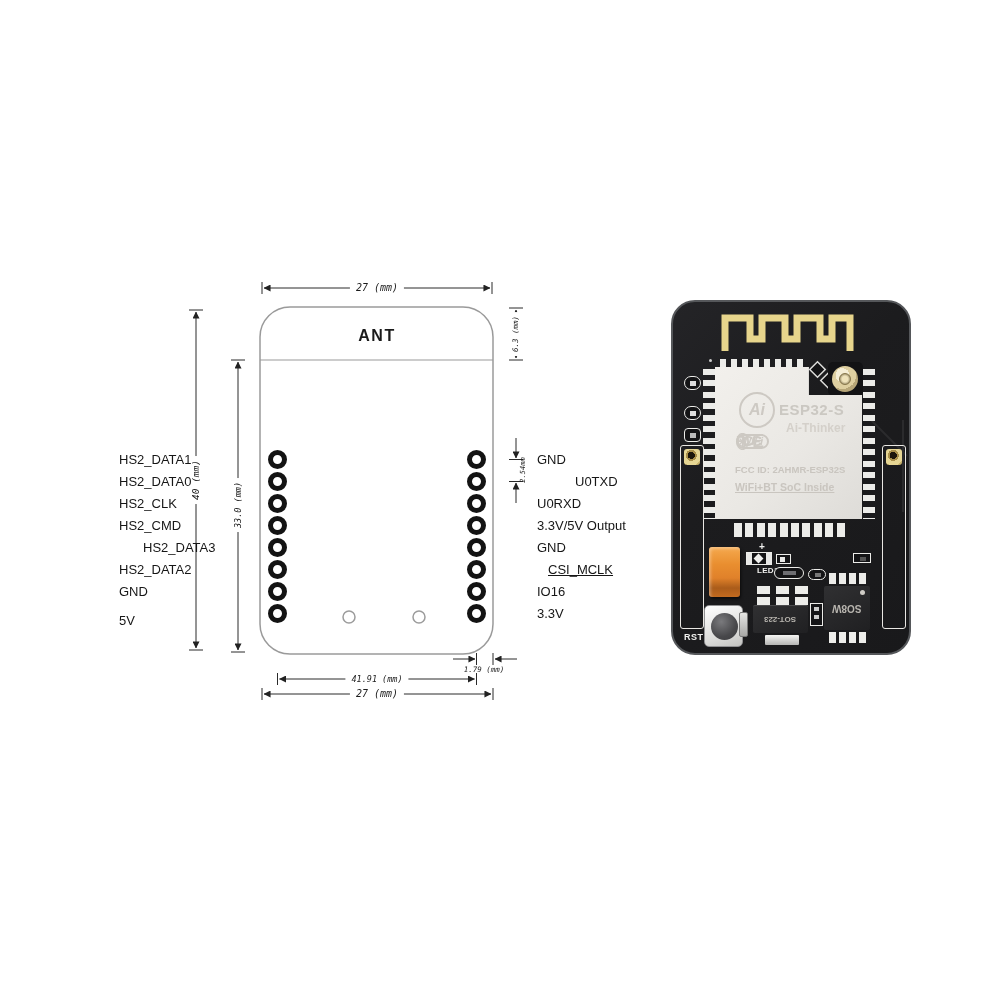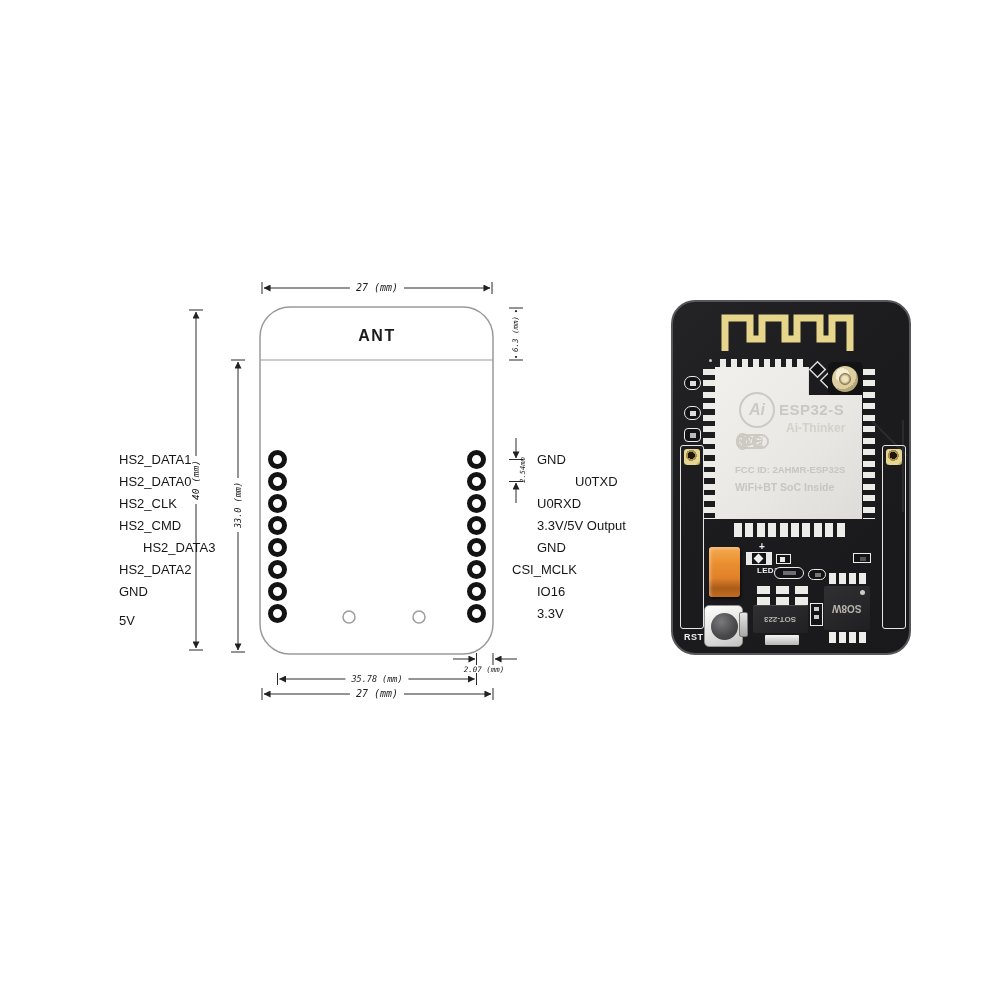--- a/index.html
+++ b/index.html
@@ -131,39 +131,39 @@
         <circle cx="419" cy="617" r="6"></circle>
     </g>
   </svg>
 
   <div class="ant" style="left:377px;top:327px;">ANT</div>
   <div class="dim hbg" style="left:377px;top:283px;font-size:10px;">27 (mm)</div>
   <div class="dim v vbg" style="left:196px;top:480px;font-size:9.5px;">40 (mm)</div>
   <div class="dim v vbg" style="left:238px;top:505px;font-size:8.5px;">33.0 (mm)</div>
   <div class="dim v vbg" style="left:516px;top:334px;font-size:7.5px;">6.3 (mm)</div>
   <div class="dim v" style="left:523px;top:470px;font-size:7px;">2.54mm</div>
-  <div class="dim" style="left:484px;top:666px;font-size:7.5px;transform:translateX(-50%);">2.07 (mm)</div>
-  <div class="dim hbg" style="left:377px;top:675px;font-size:8.5px;">35.78 (mm)</div>
+  <div class="dim" style="left:484px;top:666px;font-size:7.5px;transform:translateX(-50%);">1.79 (mm)</div>
+  <div class="dim hbg" style="left:377px;top:675px;font-size:8.5px;">41.91 (mm)</div>
   <div class="dim hbg" style="left:377px;top:689px;font-size:10px;">27 (mm)</div>
 
   <div class="pinlabel" style="left:119px;top:452px;">HS2_DATA1</div>
   <div class="pinlabel" style="left:119px;top:474px;">HS2_DATA0</div>
   <div class="pinlabel" style="left:119px;top:496px;">HS2_CLK</div>
   <div class="pinlabel" style="left:119px;top:518px;">HS2_CMD</div>
   <div class="pinlabel" style="left:119px;top:540px;margin-left:24px;">HS2_DATA3</div>
   <div class="pinlabel" style="left:119px;top:562px;">HS2_DATA2</div>
   <div class="pinlabel" style="left:119px;top:584px;">GND</div>
   <div class="pinlabel" style="left:119px;top:606px;margin-top:7px;">5V</div>
 
   <div class="pinlabel" style="left:537px;top:452px;">GND</div>
   <div class="pinlabel" style="left:537px;top:474px;margin-left:38px;">U0TXD</div>
   <div class="pinlabel" style="left:537px;top:496px;">U0RXD</div>
   <div class="pinlabel" style="left:537px;top:518px;">3.3V/5V Output</div>
   <div class="pinlabel" style="left:537px;top:540px;">GND</div>
-  <div class="pinlabel" style="left:512px;top:562px;">CSI_MCLK</div>
+  <div class="pinlabel" style="left:548px;top:562px;text-decoration:underline;">CSI_MCLK</div>
   <div class="pinlabel" style="left:537px;top:584px;">IO16</div>
   <div class="pinlabel" style="left:537px;top:606px;">3.3V</div>
 
   <div id="board">
 
     <svg id="board-svg" width="236" height="351" viewBox="0 0 236 351">
 
       <path d="M196 116 L234 154 M230 118 V 210" stroke="#2b2b2d" stroke-width="2" fill="none"></path>
 
       <path d="M52 49 V16 H77 V37 H89 V16 H112 V37 H124 V16 H147 V37 H159 V16 H177 V49" fill="none" stroke="#e7d58c" stroke-width="7"></path>
@@ -194,21 +194,21 @@
     <div class="logos">
       <div class="wifi-badge">WiFi</div>
       <svg width="13" height="17" viewBox="0 0 13 17">
         <ellipse cx="6.5" cy="8.5" rx="5.8" ry="8" fill="none" stroke="#cdc9c3" stroke-width="1.3"></ellipse>
         <path d="M6.5 2.5 V14.5 M6.5 2.5 L9.5 5.5 L3.5 11.5 M6.5 14.5 L9.5 11.5 L3.5 5.5" fill="none" stroke="#cdc9c3" stroke-width="1.2"></path>
       </svg>
       <div style="font-weight:bold;font-size:14px;letter-spacing:-1.5px;color:#cdc9c3;">FCC</div>
       <div style="font-size:18px;letter-spacing:3px;color:#cdc9c3;">CE</div>
     </div>
     <div class="mtext" style="left:62px;top:162px;font-size:9.5px;font-weight:bold;color:#c9c5bf;">FCC ID: 2AHMR-ESP32S</div>
-    <div class="mtext" style="left:62px;top:179px;font-size:10.5px;font-weight:bold;color:#c9c5bf;">WiFi+BT SoC Inside</div>
+    <div class="mtext" style="left:62px;top:179px;font-size:10.5px;font-weight:bold;color:#c9c5bf;text-decoration:underline;">WiFi+BT SoC Inside</div>
 
     <div class="pincol" style="left:7px;">
       <div class="hole"></div>
         <div class="hole"></div>
       <div class="hole"></div>
         <div class="hole"></div>
       <div class="hole"></div>
         <div class="hole"></div>
       <div class="hole"></div>
         <div class="hole"></div>

